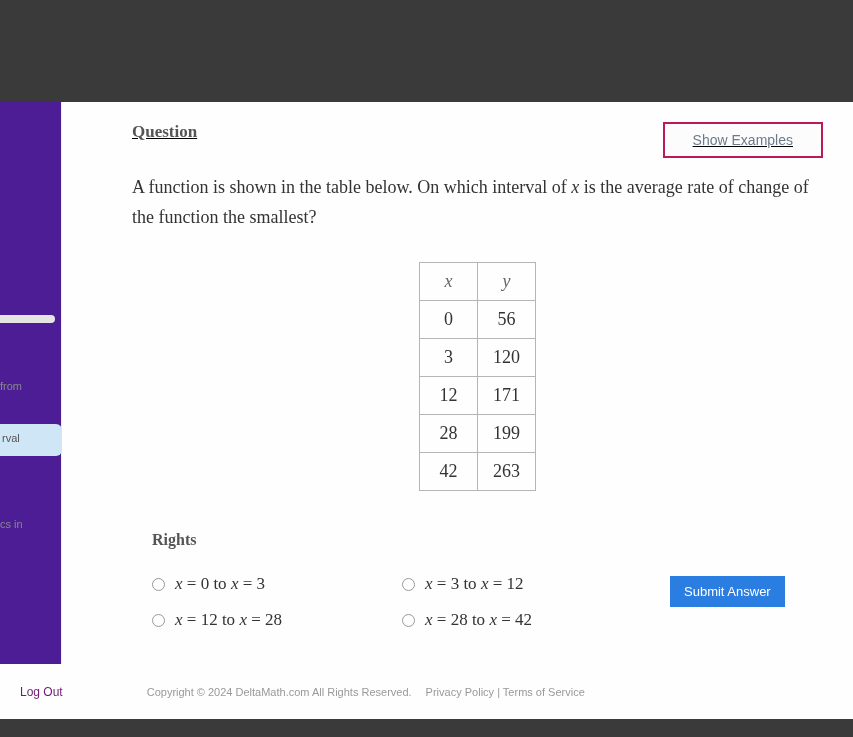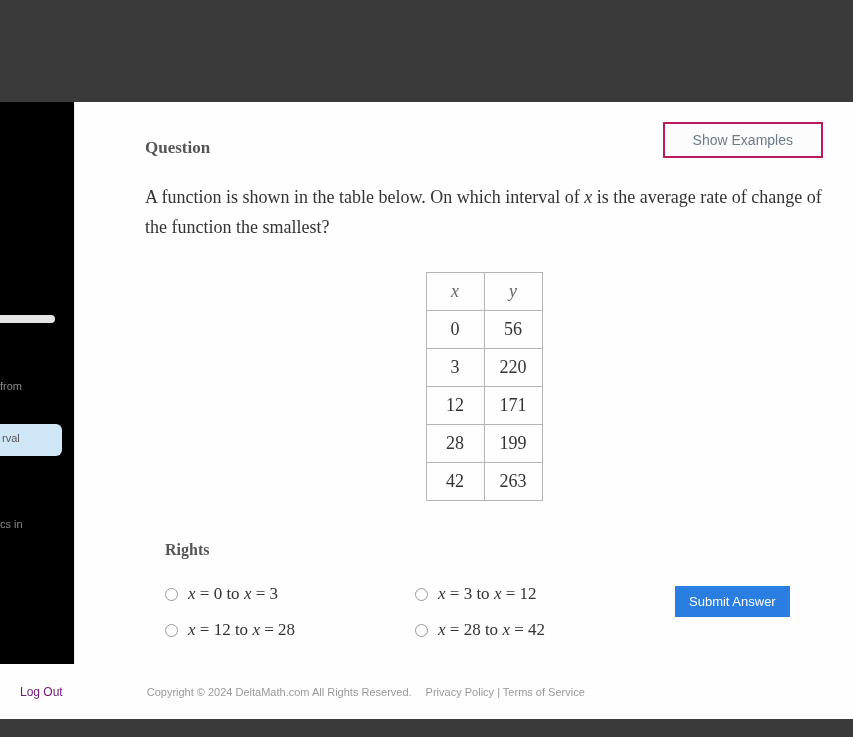--- a/index.html
+++ b/index.html
@@ -19,22 +19,22 @@
 .page {
   background: #fefefe;
   position: absolute;
   top: 102px;
   left: 0;
   right: 0;
   bottom: 55px;
   display: flex;
 }
 .sidebar {
-  width: 75px;
-  background: #000000;
+  width: 62px;
+  background: #4c1d95;
   border-right: 1px solid #eee;
   position: relative;
 }
 .sidebar-stub {
   position: absolute;
   background: #e5e5e5;
   height: 8px;
   width: 55px;
   left: 0;
   top: 213px;
@@ -59,23 +59,24 @@
   background: #cfe6f7;
   border-radius: 0 6px 6px 0;
 }
 .main {
   flex: 1;
   padding: 20px 30px 10px 70px;
   position: relative;
 }
 .question-header {
   display: flex;
-  align-items: flex-end;
+  align-items: flex-start;
   justify-content: space-between;
-  margin-bottom: 25px;
+  margin-bottom: 15px;
+  text-decoration: underline;
 }
 .question-label {
   font-weight: bold;
   color: #555;
   font-size: 17px;
 }
 .show-examples {
   font-family: Arial, sans-serif;
   font-size: 14px;
   color: #6b7b8c;
@@ -112,21 +113,21 @@
 }
 .answer-label {
   font-weight: bold;
   color: #555;
   font-size: 16px;
   margin: 15px 0 25px 20px;
 }
 .choices-row {
   display: flex;
   align-items: flex-start;
-  gap: 30px;
+  gap: 38px;
   margin-left: 20px;
 }
 .choices-grid {
   display: grid;
   grid-template-columns: 230px 230px;
   row-gap: 16px;
   column-gap: 20px;
 }
 .choice {
   display: flex;
@@ -227,21 +228,21 @@
           <tr>
         <th>x</th>
         <th>y</th>
       </tr>
       <tr>
             <td>0</td>
             <td>56</td>
           </tr>
       <tr>
             <td>3</td>
-            <td>220</td>
+            <td>120</td>
           </tr>
       <tr>
             <td>12</td>
             <td>171</td>
           </tr>
       <tr>
             <td>28</td>
             <td>199</td>
           </tr>
       <tr>

